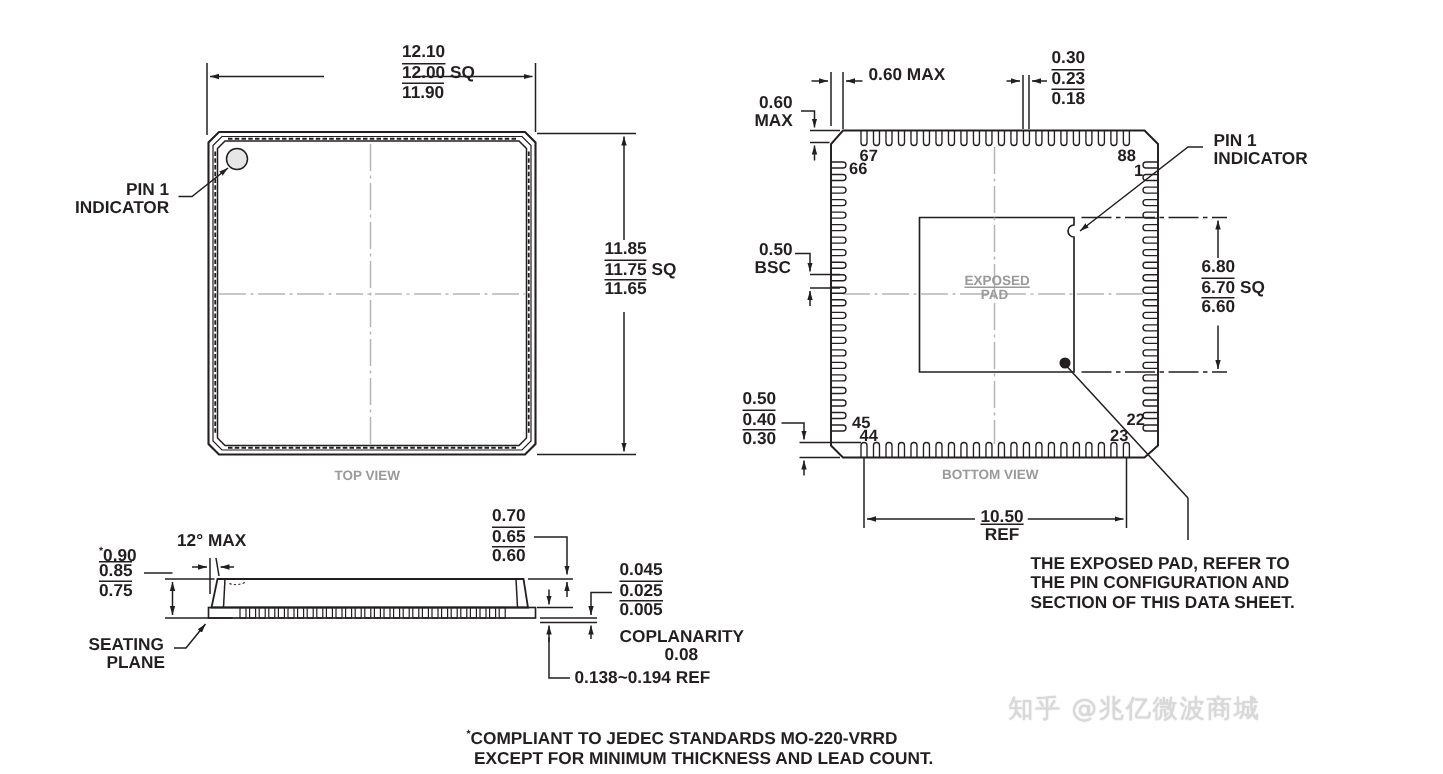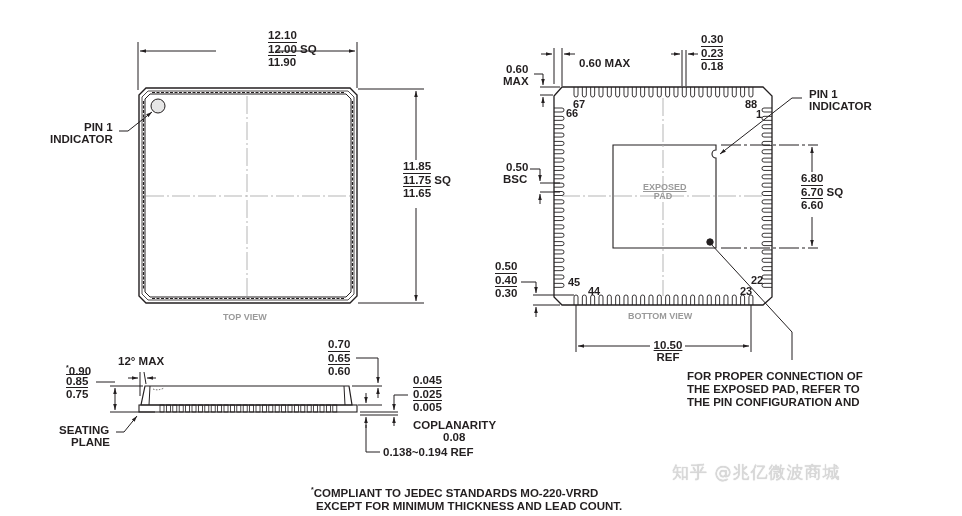--- a/index.html
+++ b/index.html
@@ -274,21 +274,21 @@
 </div>
 <div class="frac" style="left:401px;top:160px;background:#fff;padding:0 2px;">
   <div>11.85</div>
   <div><span class="ul-line">11.75</span> <span>SQ</span></div>
   <div><span class="ul-line">11.65</span></div>
 </div>
 <div class="lbl" style="left:84px;top:121px;">PIN 1</div>
 <div class="lbl" style="left:50px;top:133px;">INDICATOR</div>
 <div class="lbl gray" style="left:223px;top:311px;">TOP VIEW</div>
 
-<div class="lbl" style="left:579px;top:57px;text-align:center;">0.60 MAX</div>
+<div class="lbl" style="left:579px;top:44px;text-align:center;">0.60 MAX</div>
 <div class="lbl" style="left:506px;top:63px;">0.60</div>
 <div class="lbl" style="left:503px;top:75px;">MAX</div>
 
 <div class="frac" style="left:701px;top:33px;">
   <div>0.30</div>
   <div><span class="ul-line">0.23</span></div>
   <div><span class="ul-line">0.18</span></div>
 </div>
 
 <div class="lbl" style="left:506px;top:161px;">0.50</div>
@@ -311,31 +311,31 @@
 
 <div class="lbl gray" style="left:643px;top:181px;text-align:center;width:40px;text-decoration:underline;">EXPOSED</div>
 <div class="lbl gray" style="left:643px;top:190px;text-align:center;width:40px;">PAD</div>
 <div class="lbl gray" style="left:628px;top:310px;text-align:center;">BOTTOM VIEW</div>
 
 <span class="pin" style="left:573px;top:98px;">67</span>
 <span class="pin" style="left:566px;top:107px;">66</span>
 <span class="pin" style="left:745px;top:98px;">88</span>
 <span class="pin" style="left:756px;top:108px;">1</span>
 <span class="pin" style="left:568px;top:276px;">45</span>
-<span class="pin" style="left:573px;top:285px;margin-left:15px;">44</span>
+<span class="pin" style="left:573px;top:285px;">44</span>
 <span class="pin" style="left:751px;top:274px;">22</span>
 <span class="pin" style="left:740px;top:285px;">23</span>
 
 <div class="lbl" style="left:651px;top:339px;text-align:center;width:34px;background:#fff;text-decoration:underline;">10.50</div>
 <div class="lbl" style="left:651px;top:351px;text-align:center;width:34px;">REF</div>
 
 <div class="note" style="left:687px;top:370px;">
-  <div>FOR PROPER CONNECTION OF</div>
   <div>THE EXPOSED PAD, REFER TO</div>
   <div>THE PIN CONFIGURATION AND</div>
+  <div>SECTION OF THIS DATA SHEET.</div>
 </div>
 
 <div class="frac" style="left:66px;top:361px;">
   <div><sup style="font-size:7px;">*</sup><span>0.90</span></div>
   <div><span class="ul-line">0.85</span></div>
   <div><span class="ul-line">0.75</span></div>
 </div>
 <div class="lbl" style="left:118px;top:355px;">12° MAX</div>
 
 <div class="frac" style="left:328px;top:338px;">

